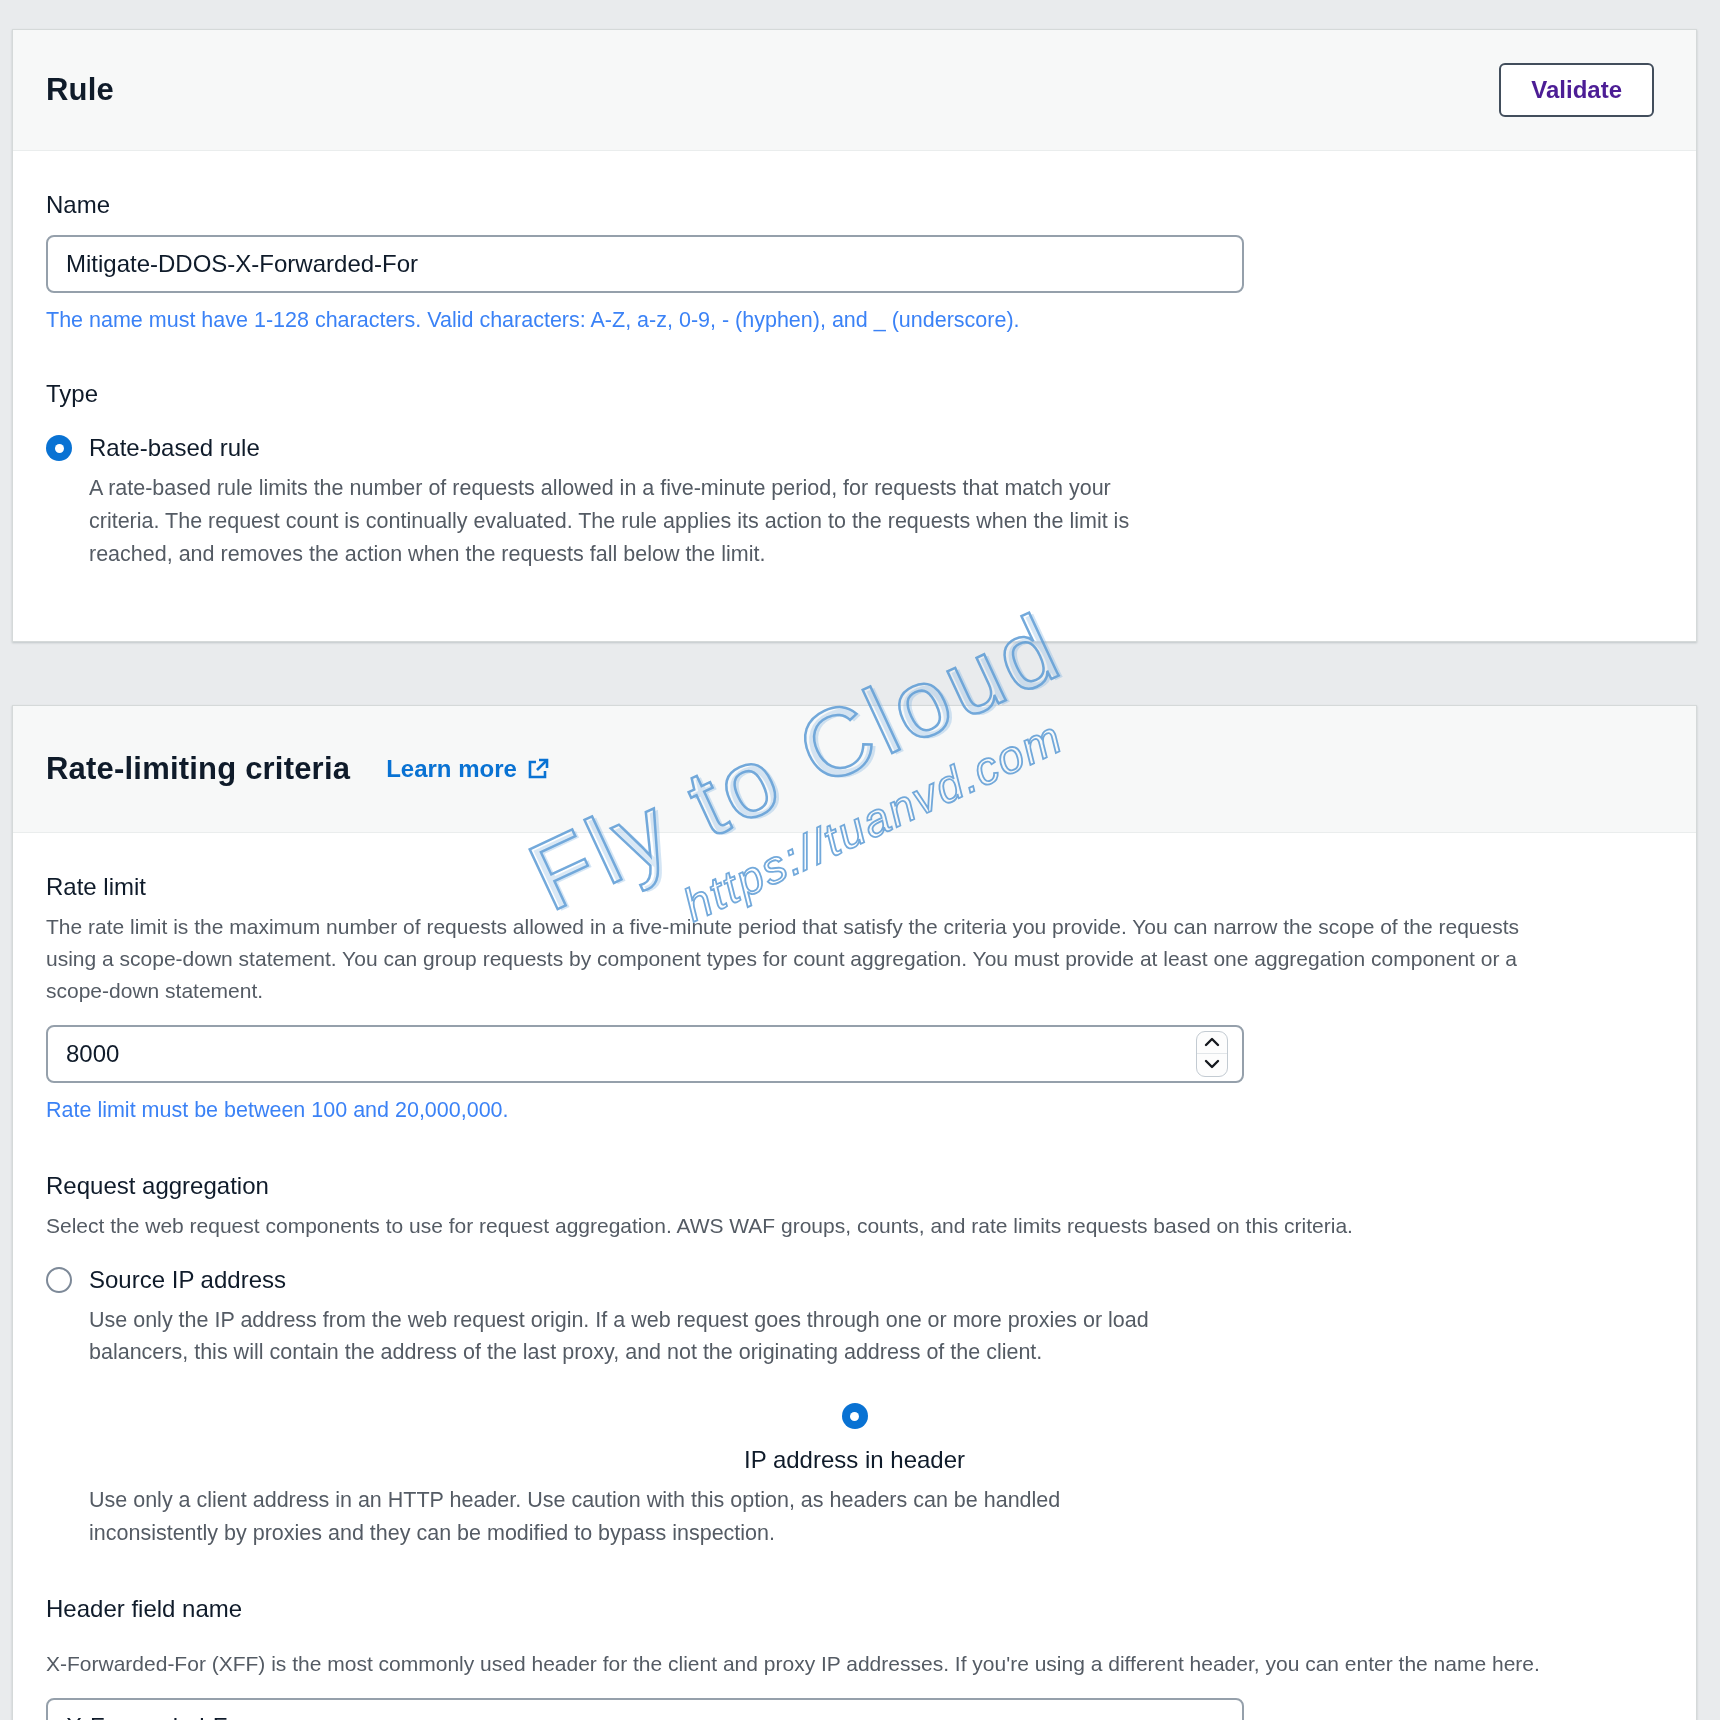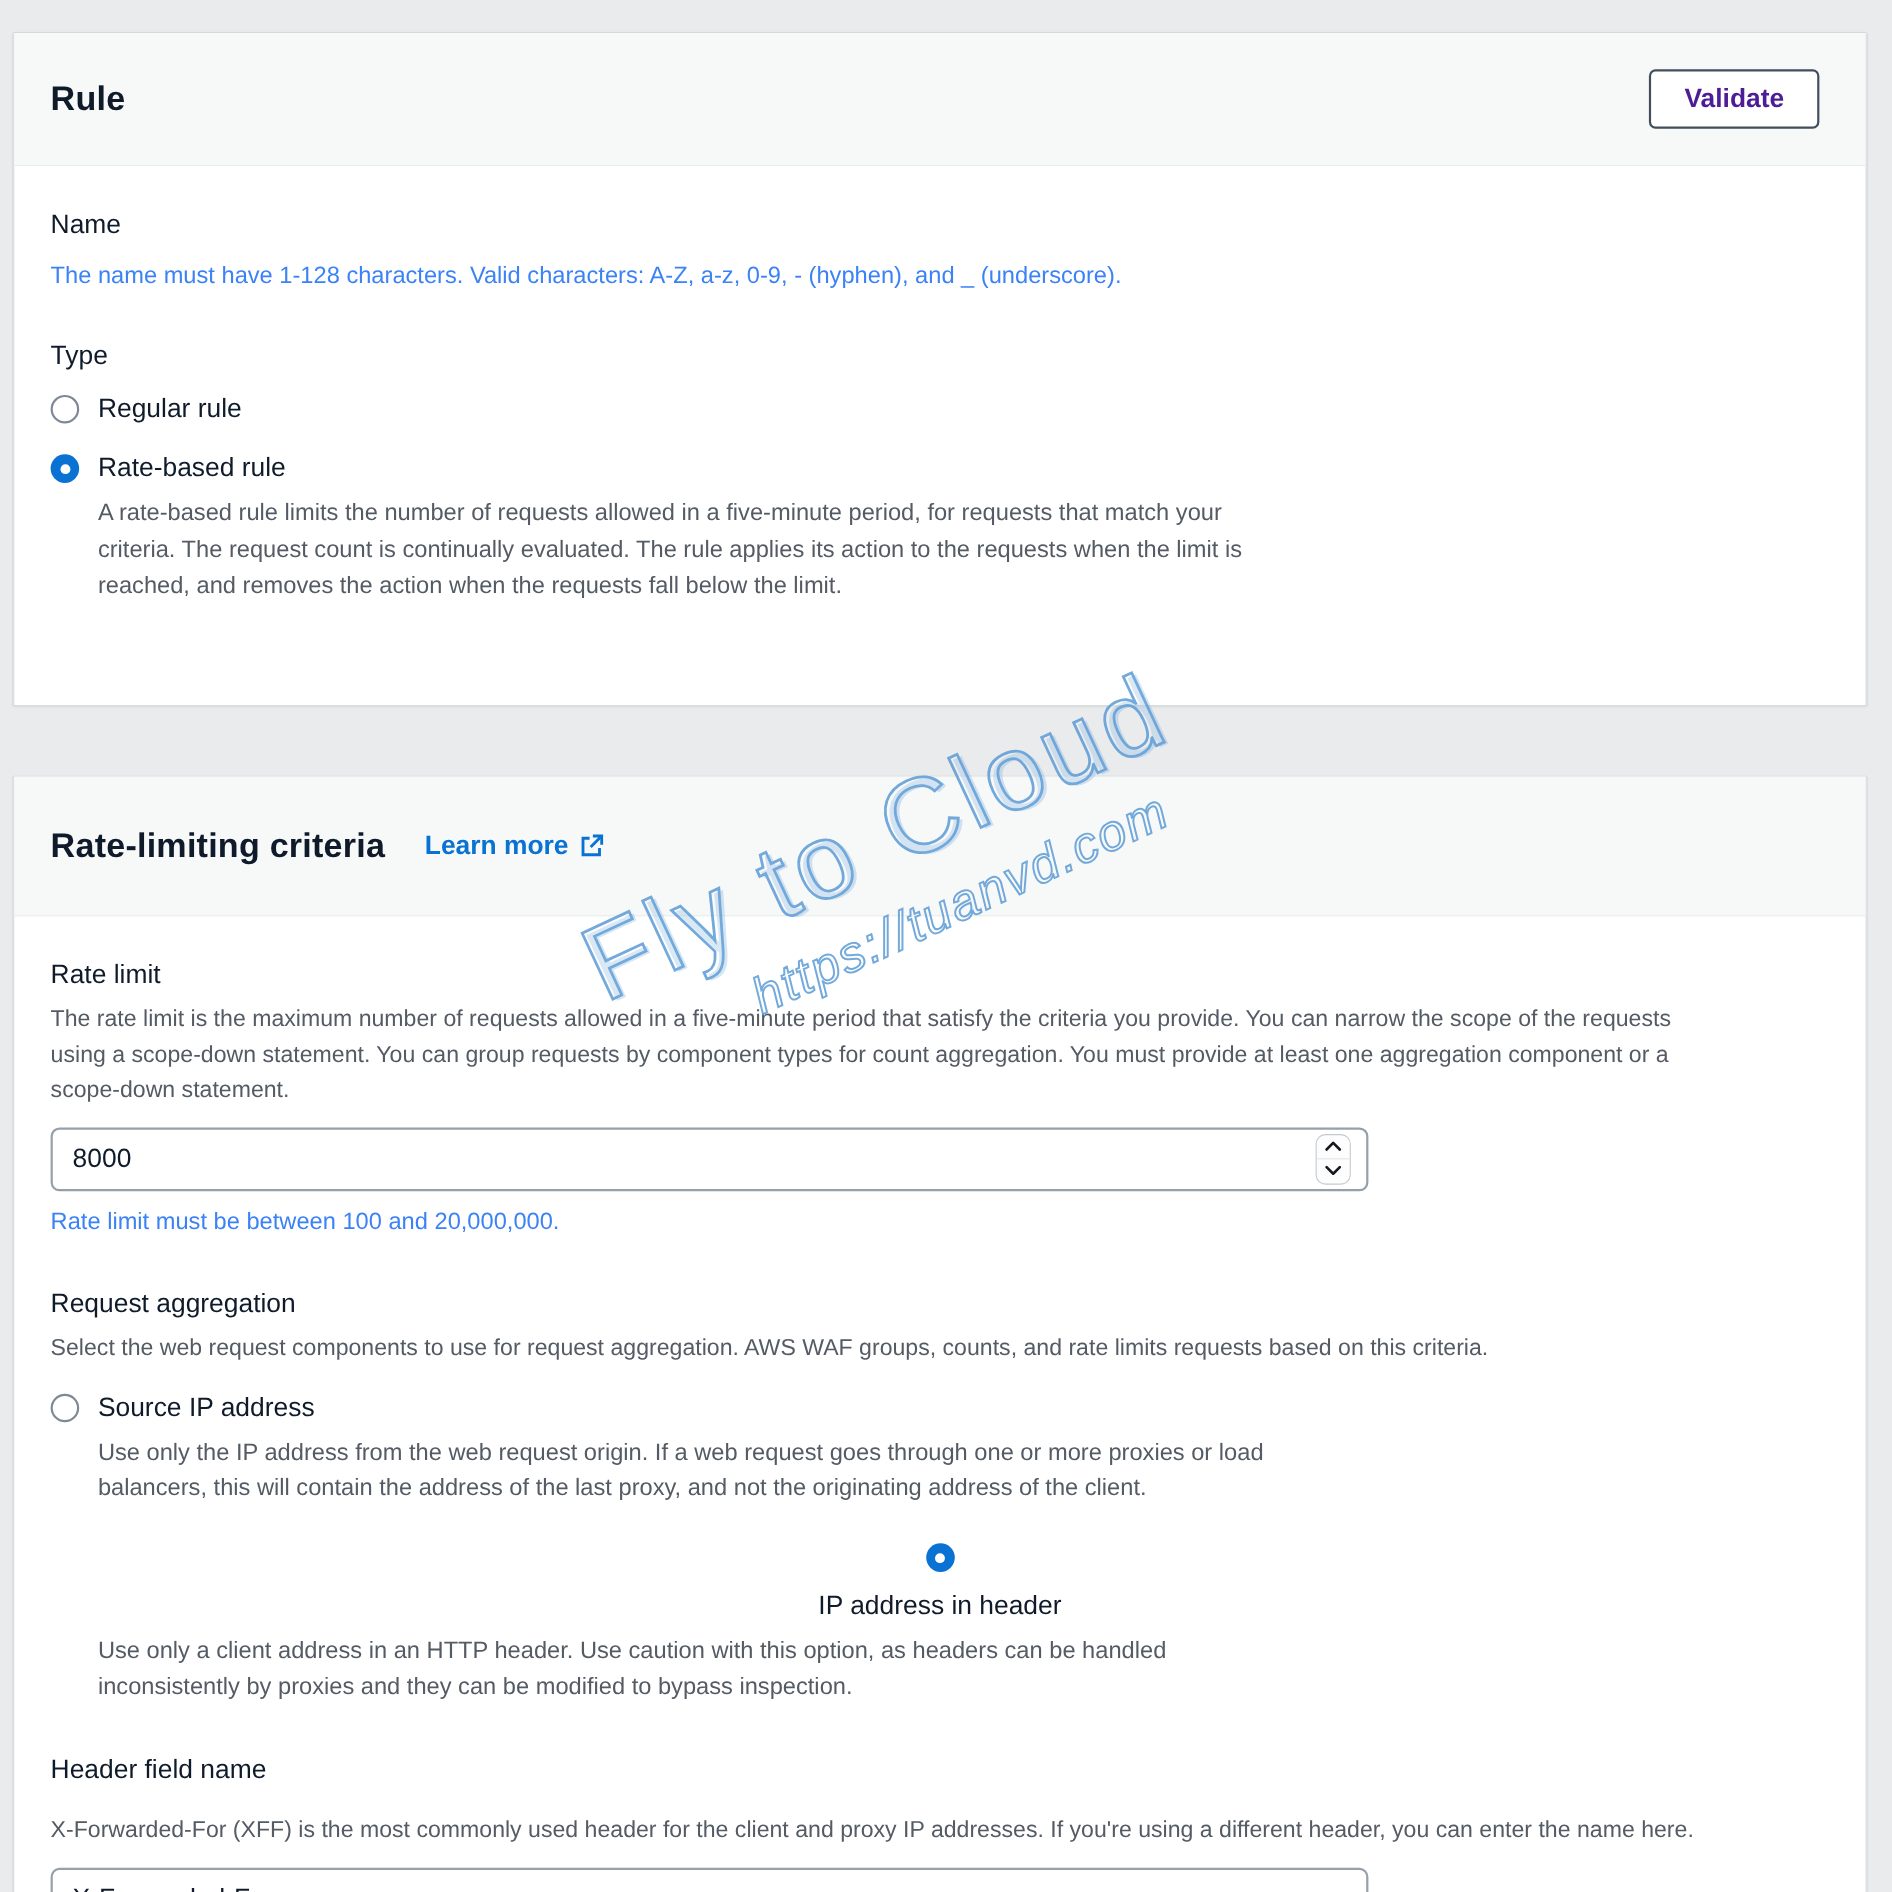--- a/index.html
+++ b/index.html
@@ -198,28 +198,25 @@
 
 <section class="card" id="rule-card">
   <div class="card-header">
     <h2 class="card-title">Rule</h2>
     <div class="header-spacer"></div>
     <button class="btn-normal">Validate</button>
   </div>
   <div class="card-body">
 
     <div class="field-label">Name</div>
+    <input class="text-input" type="text" value="Mitigate-DDOS-X-Forwarded-For" style="">
     <div class="helper-text" style="margin-bottom:44px;">The name must have 1-128 characters. Valid characters: A-Z, a-z, 0-9, - (hyphen), and _ (underscore).</div>
 
     <div class="field-label" style="margin-bottom:20px;">Type</div>
 
-    <div class="radio-row">
-      <span class="radio"></span>
-      <span class="radio-label">Regular rule</span>
-    </div>
 
     <div class="radio-row" style="margin-top:26px;">
       <span class="radio radio--selected"></span>
       <span class="radio-label">Rate-based rule</span>
     </div>
     <div class="desc-text radio-desc" style="max-width:1060px;">A rate-based rule limits the number of requests allowed in a five-minute period, for requests that match your criteria. The request count is continually evaluated. The rule applies its action to the requests when the limit is reached, and removes the action when the requests fall below the limit.</div>
   </div>
 </section>
 
 <section class="card" id="criteria-card">

